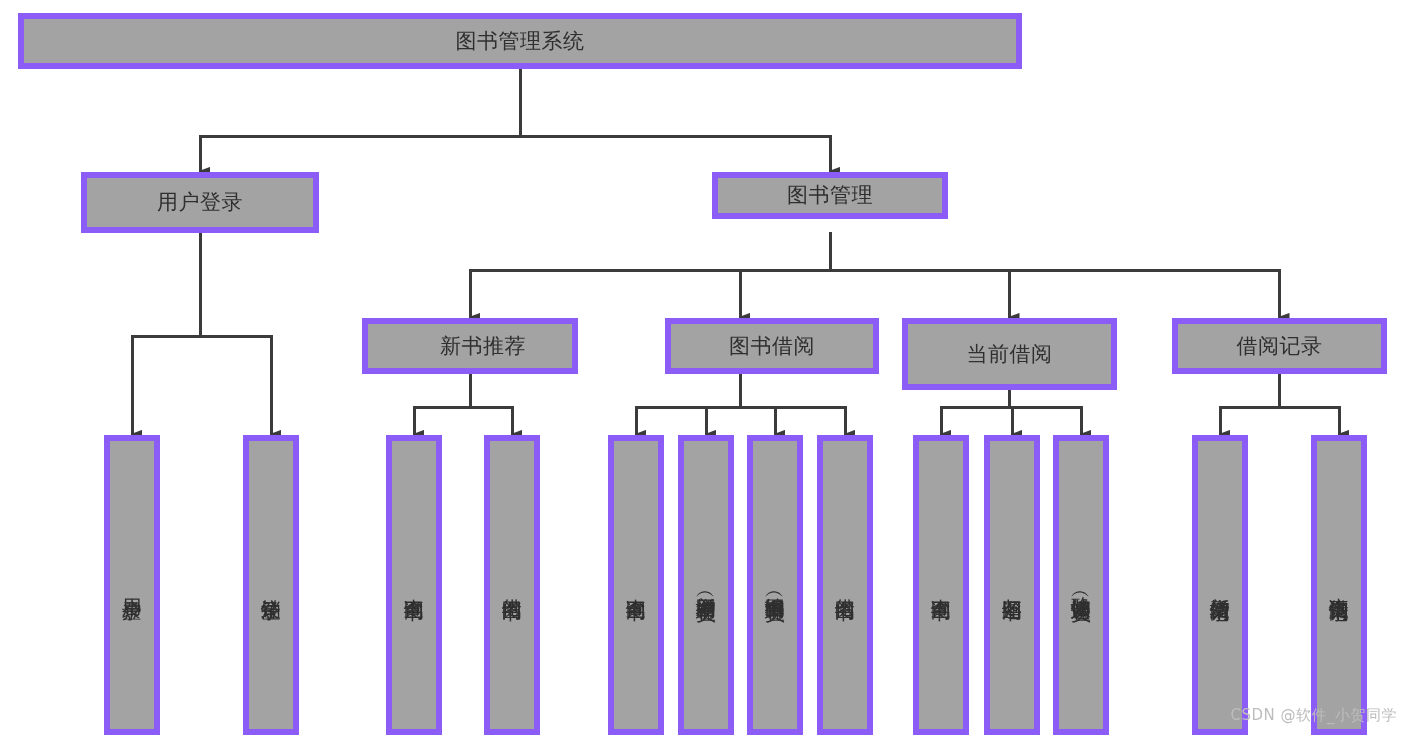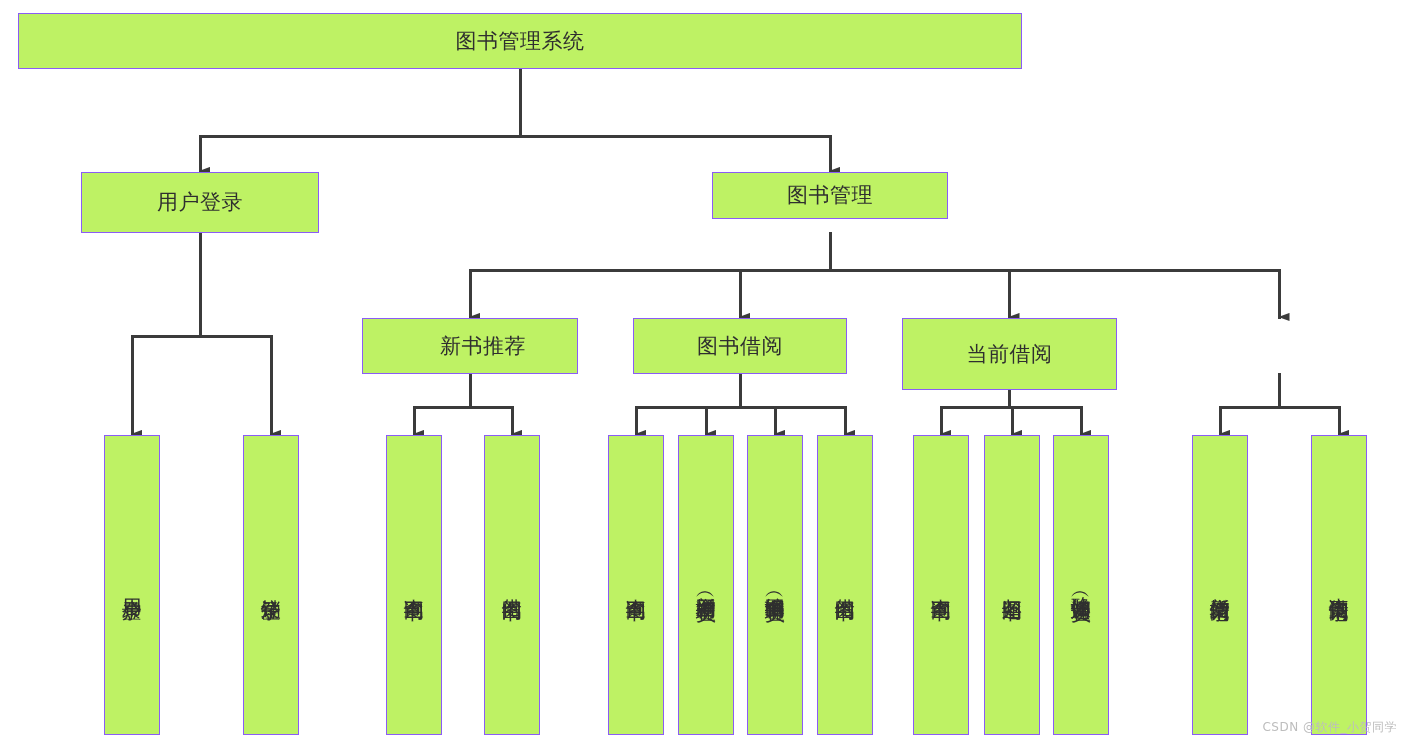--- a/index.html
+++ b/index.html
@@ -23,22 +23,22 @@
     position: absolute;
     left: 0;
     top: 0;
     width: 1405px;
     height: 747px;
     pointer-events: none;
   }
   .node {
     position: absolute;
     box-sizing: border-box;
-    background: #bef264;
-    border: 1px solid #8b5cf6;
+    background: #a3a3a3;
+    border: 6px solid #8b5cf6;
     display: flex;
     align-items: center;
     justify-content: center;
     z-index: 2;
   }
   .node-label {
     font-size: 21px;
     line-height: 1.25;
     color: #2f2f2f;
     letter-spacing: 0.5px;
@@ -58,22 +58,22 @@
     white-space: normal;
     max-height: 282px;
     text-align: center;
   }
   .node.leaf.tall .node-label {
     max-height: 296px;
   }
   #watermark {
     position: absolute;
     right: 8px;
-    bottom: 11px;
-    font-size: 12px;
+    bottom: 22px;
+    font-size: 15px;
     color: #bdbdbd;
     letter-spacing: 0.5px;
     z-index: 5;
     white-space: nowrap;
   }
 </style>
 </head>
 <body>
 
 <div id="diagram-root">
@@ -128,25 +128,28 @@
   <div class="node" style="left: 81px; top: 172px; width: 238px; height: 61px;">
     <span class="node-label">用户登录</span>
   </div>
   <div class="node" style="left: 712px; top: 172px; width: 236px; height: 47px;">
     <span class="node-label">图书管理</span>
   </div>
 
   <div class="node" style="left: 362px; top: 318px; width: 216px; height: 56px; padding-left: 26px;">
     <span class="node-label">新书推荐</span>
   </div>
-  <div class="node" style="left: 633px; top: 318px; width: 214px; height: 56px;">
+  <div class="node" style="left: 665px; top: 318px; width: 214px; height: 56px;">
     <span class="node-label">图书借阅</span>
   </div>
   <div class="node" style="left: 902px; top: 318px; width: 215px; height: 72px;">
     <span class="node-label">当前借阅</span>
+  </div>
+  <div class="node" style="left: 1172px; top: 318px; width: 215px; height: 56px;">
+    <span class="node-label">借阅记录</span>
   </div>
 
   <div class="node leaf" style="left: 104px; top: 435px; width: 56px; height: 300px;">
     <span class="node-label">用户登录</span>
   </div>
   <div class="node leaf" style="left: 243px; top: 435px; width: 56px; height: 300px;">
     <span class="node-label">注销登录</span>
   </div>
   <div class="node leaf" style="left: 386px; top: 435px; width: 56px; height: 300px;">
     <span class="node-label">查询图书</span>

